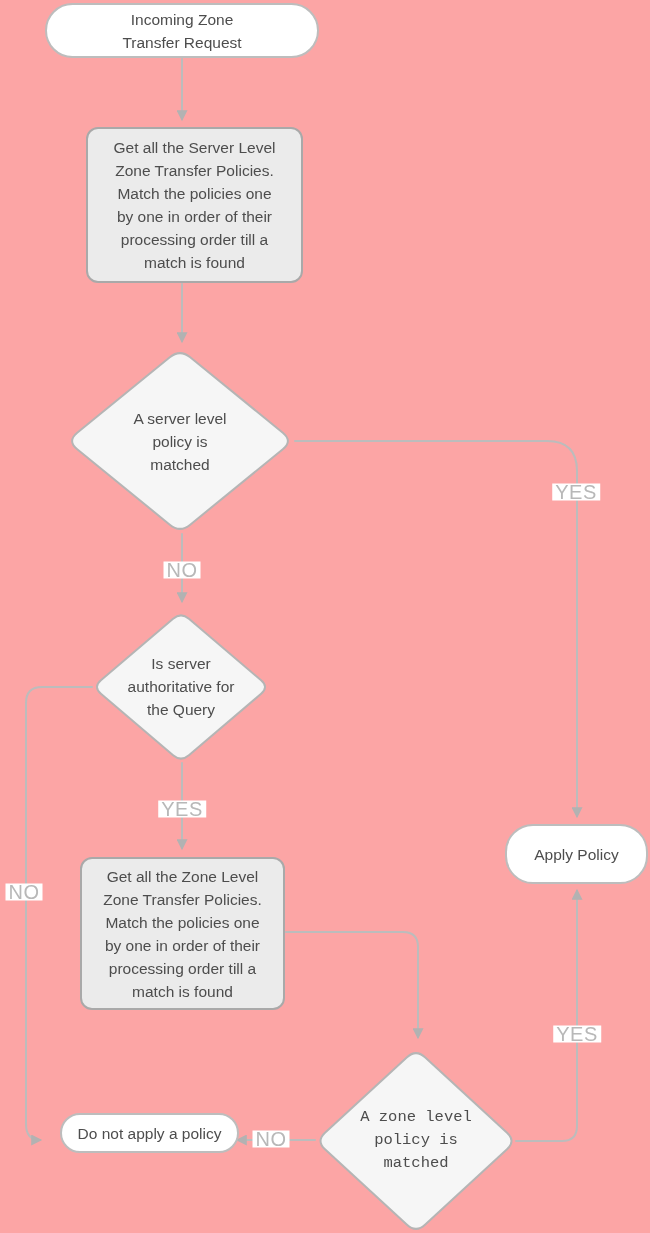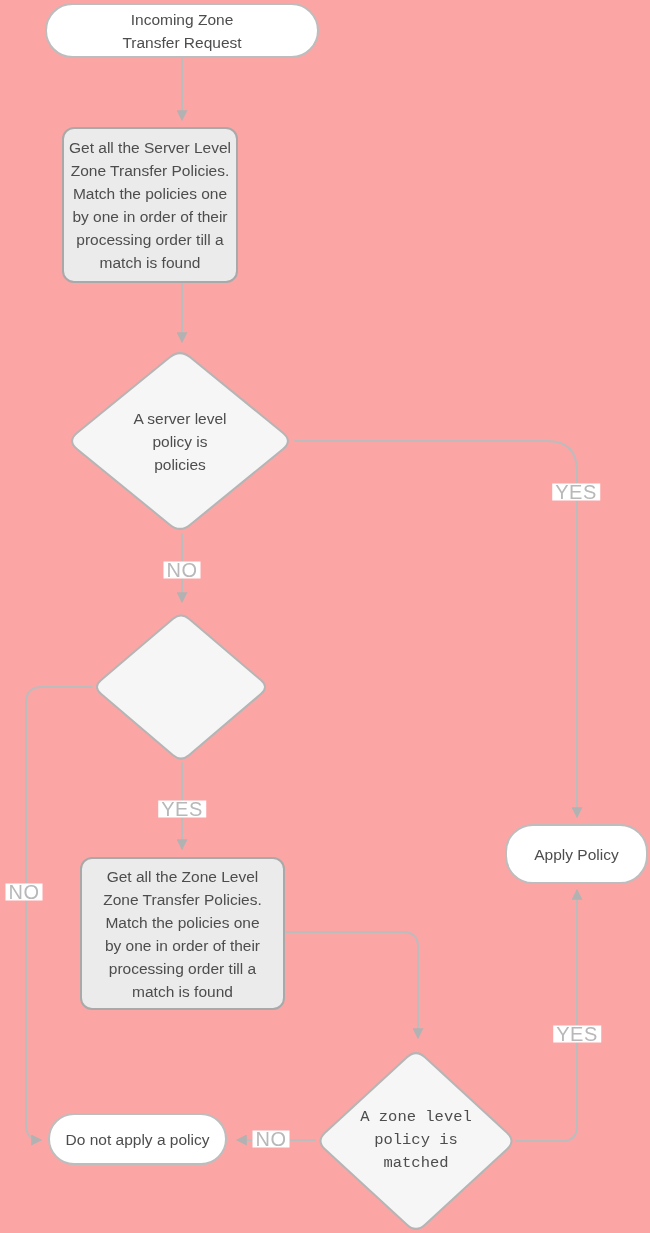--- a/index.html
+++ b/index.html
@@ -50,22 +50,22 @@
     transform: translate(-50%, -50%);
     background: #ffffff;
     color: #b8b8b8;
     font-size: 20px;
     letter-spacing: 0.5px;
     padding: 0 3px;
     line-height: 17px;
   }
   #node-start        { left: 45px;  top: 3px;    width: 274px; height: 55px; border-radius: 28px; }
   #node-apply-policy { left: 505px; top: 824px;  width: 143px; height: 60px; border-radius: 28px; }
-  #node-do-not-apply { left: 48px;  top: 1113px; width: 179px; height: 52px; border-radius: 26px; align-items: center; }
-  #node-get-server-policies { left: 62px; top: 127px; width: 176px; height: 156px; }
+  #node-do-not-apply { left: 60px;  top: 1113px; width: 179px; height: 40px; border-radius: 26px; align-items: center; }
+  #node-get-server-policies { left: 86px; top: 127px; width: 217px; height: 156px; }
   #node-get-zone-policies   { left: 80px; top: 857px; width: 205px; height: 153px; }
   #label-decision-server        { left: 80px;  top: 407px;  width: 200px; }
   #label-decision-authoritative { left: 81px;  top: 652px;  width: 200px; }
   #label-decision-zone          { left: 316px; top: 1106px; width: 200px; font-family: Liberation Mono, monospace; }
   #edge-label-server-no   { left: 182px; top: 570px; }
   #edge-label-server-yes  { left: 576px; top: 492px; }
   #edge-label-auth-yes    { left: 182px; top: 809px; }
   #edge-label-auth-no     { left: 24px;  top: 892px; }
   #edge-label-zone-no     { left: 271px; top: 1139px; }
   #edge-label-zone-yes    { left: 577px; top: 1034px; }
@@ -110,22 +110,25 @@
     <span>Get all the Server Level
 Zone Transfer Policies.
 Match the policies one
 by one in order of their
 processing order till a
 match is found</span>
   </div>
 
   <div class="decision-label" id="label-decision-server">A server level
 policy is
-policies</div>
+matched</div>
 
+  <div class="decision-label" id="label-decision-authoritative">Is server
+authoritative for
+the Query</div>
 
   <div class="node process" id="node-get-zone-policies">
     <span>Get all the Zone Level
 Zone Transfer Policies.
 Match the policies one
 by one in order of their
 processing order till a
 match is found</span>
   </div>
 

